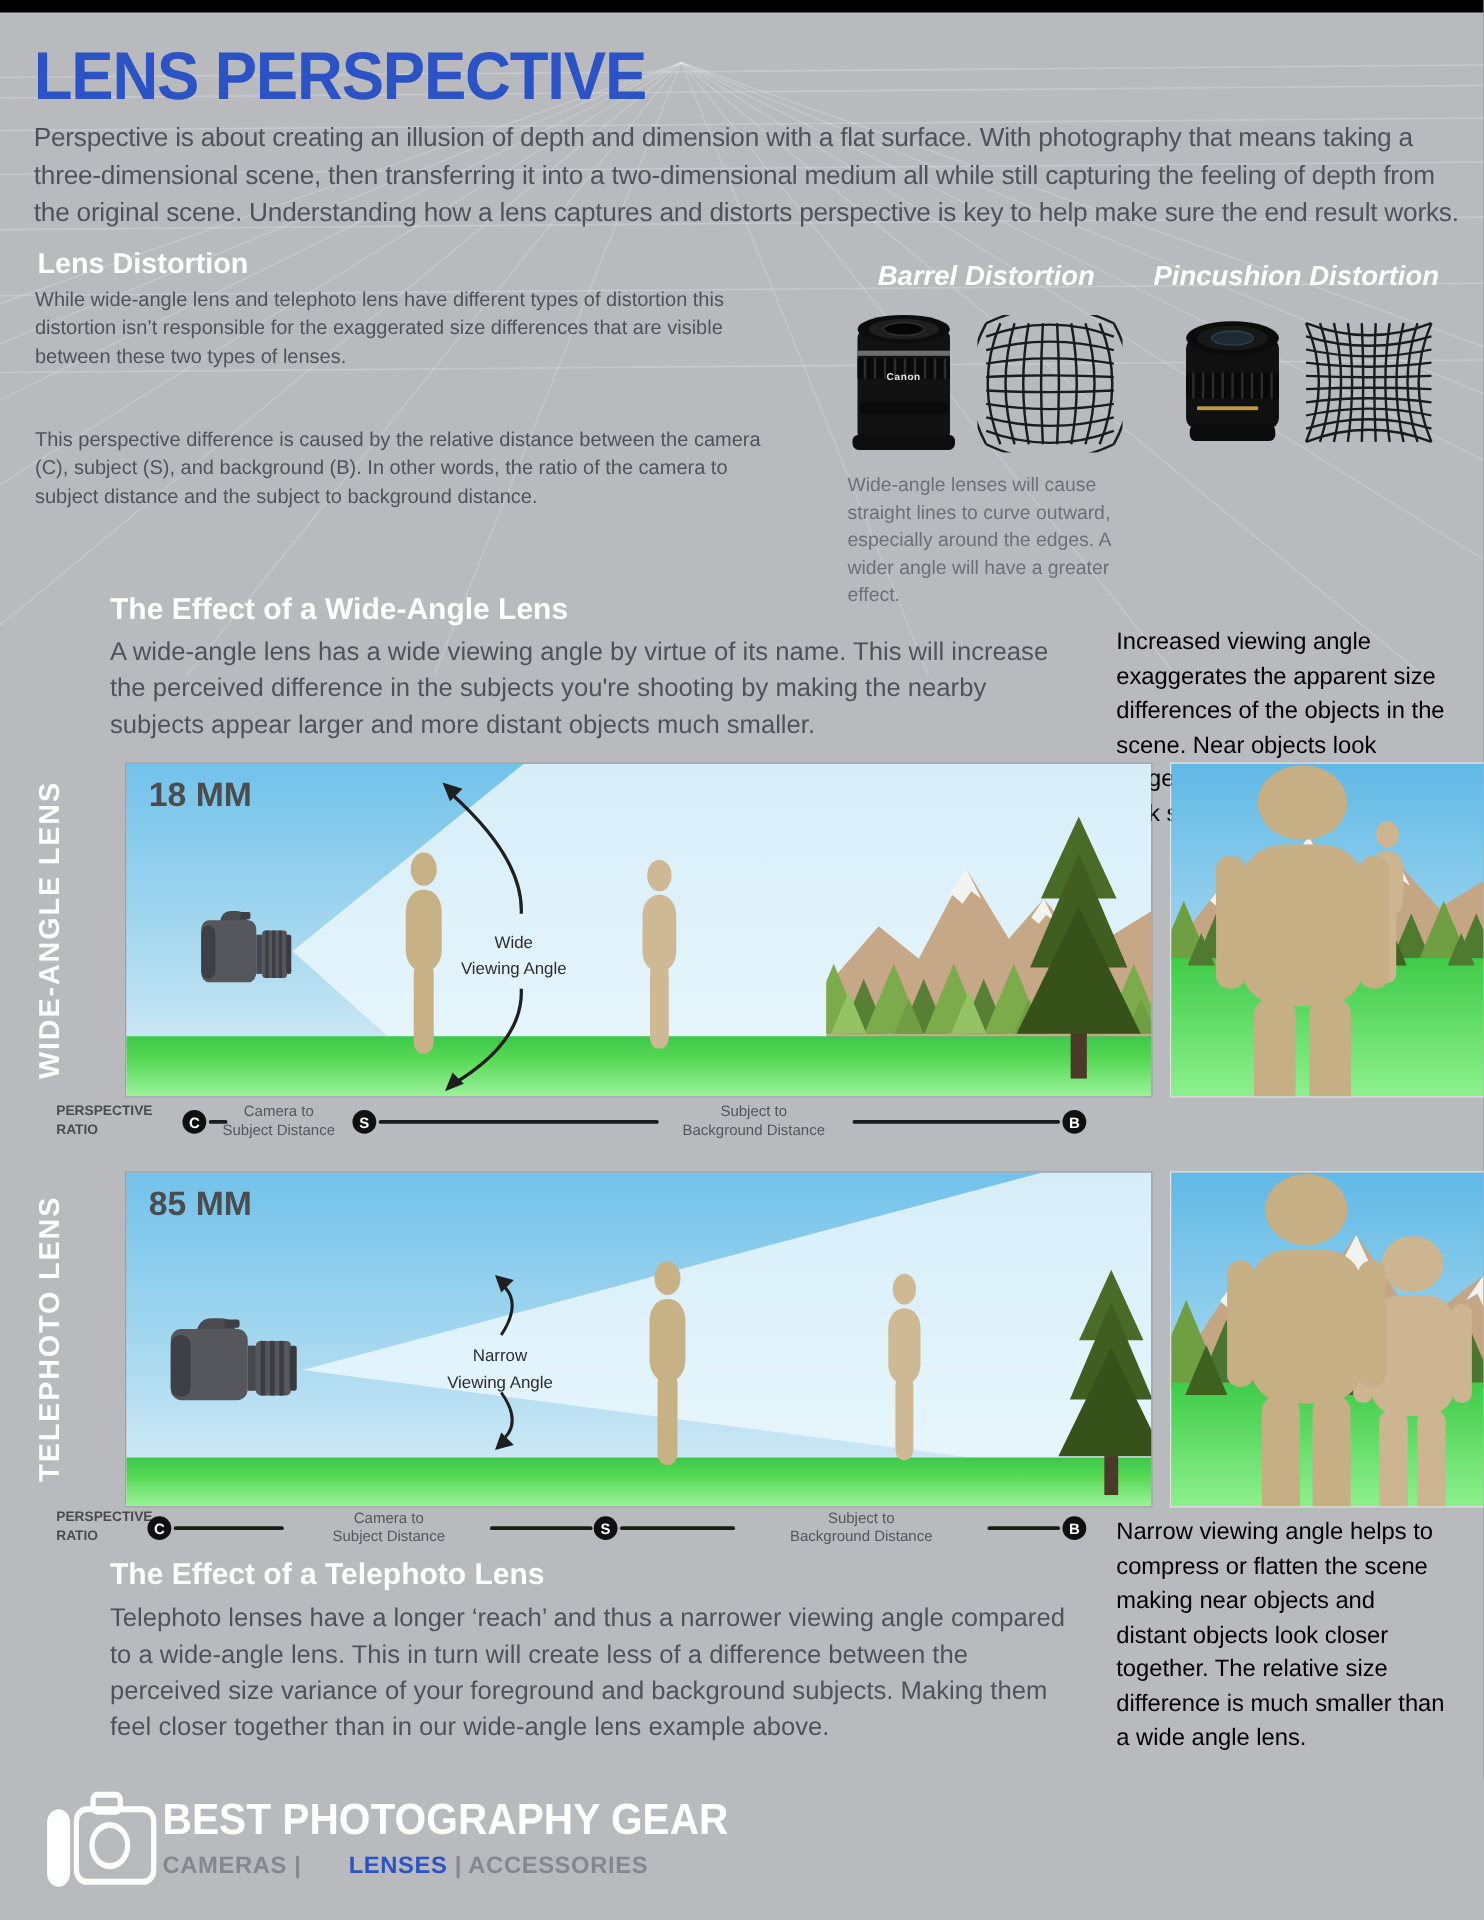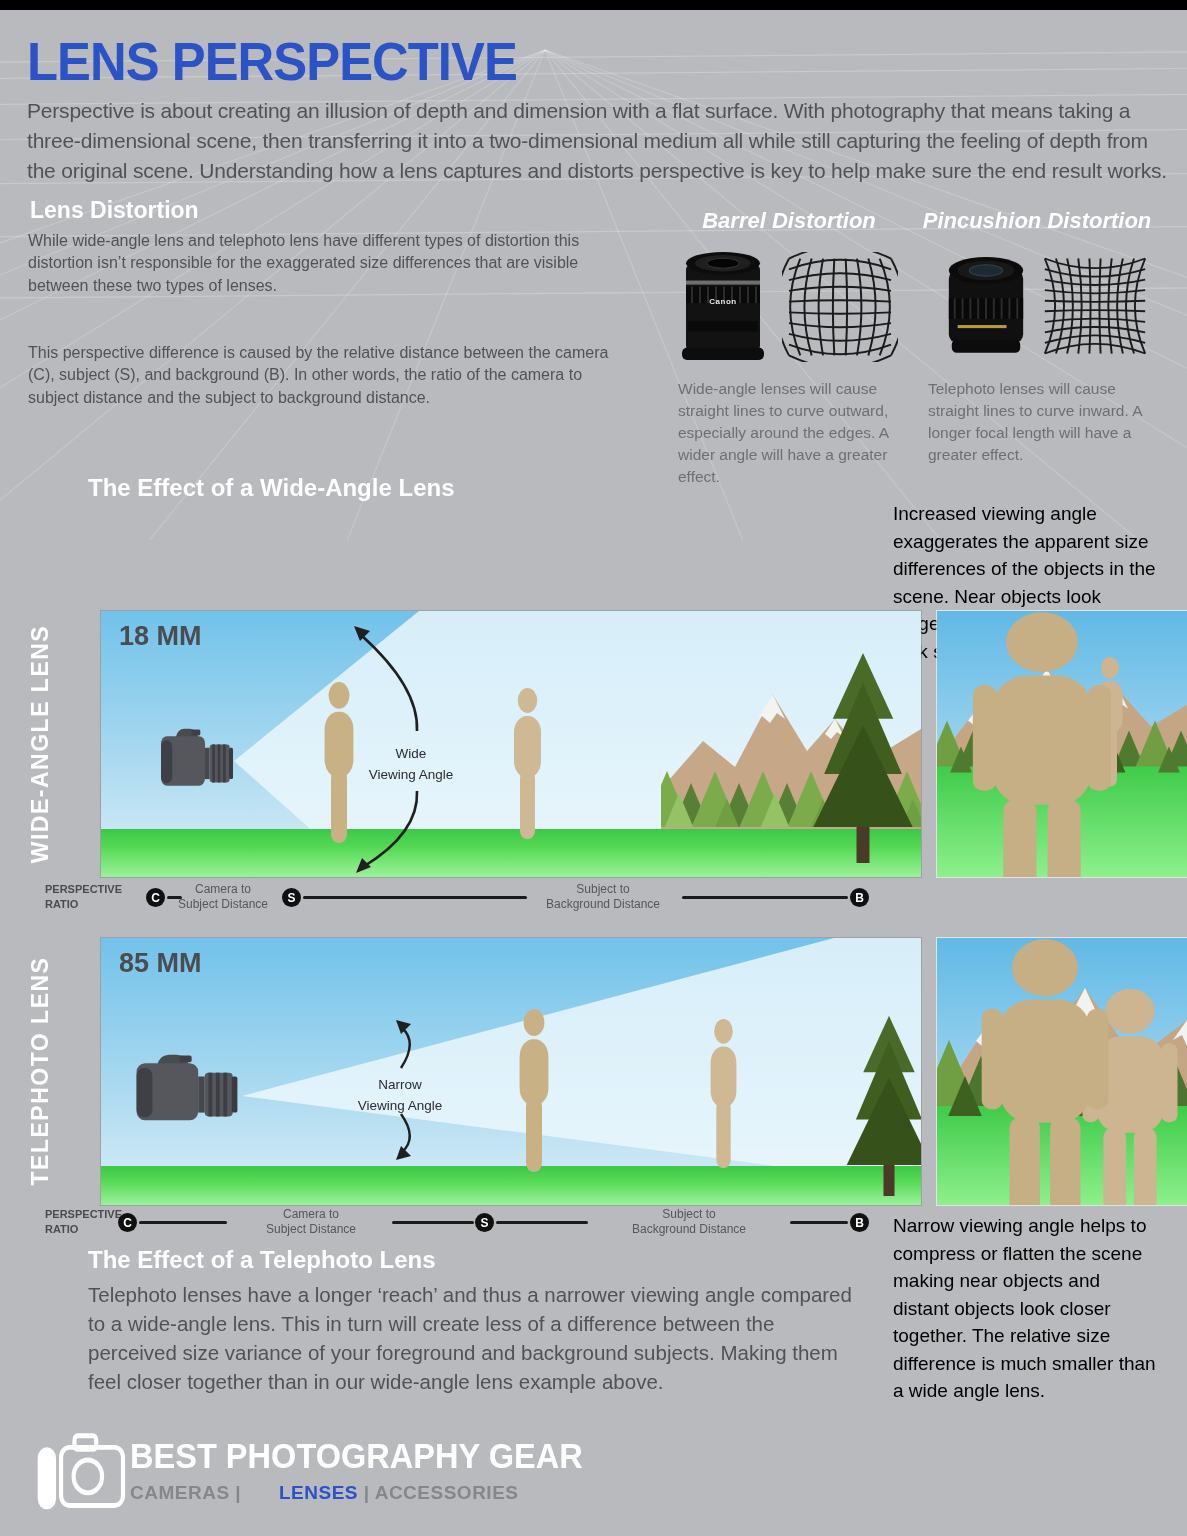--- a/index.html
+++ b/index.html
@@ -142,23 +142,23 @@
       <path d="M6,64.66666666666666 Q50,58.7 94,64.66666666666666" fill="none" stroke="#1b1b1b" stroke-width="1.7"></path>
       <path d="M74.44444444444444,6 Q64.4,50 74.44444444444444,94" fill="none" stroke="#1b1b1b" stroke-width="1.7"></path>
       <path d="M6,74.44444444444444 Q50,64.4 94,74.44444444444444" fill="none" stroke="#1b1b1b" stroke-width="1.7"></path>
       <path d="M84.22222222222223,6 Q70.2,50 84.22222222222223,94" fill="none" stroke="#1b1b1b" stroke-width="1.7"></path>
       <path d="M6,84.22222222222223 Q50,70.2 94,84.22222222222223" fill="none" stroke="#1b1b1b" stroke-width="1.7"></path>
       <path d="M94,6 Q76.0,50 94,94" fill="none" stroke="#1b1b1b" stroke-width="1.7"></path>
       <path d="M6,94 Q50,76.0 94,94" fill="none" stroke="#1b1b1b" stroke-width="1.7"></path>
     </svg>
 
   <p class="abs cap" style="left:678px;top:378px;width:242px">Wide-angle lenses will cause straight lines to curve outward, especially around the edges. A wider angle will have a greater effect.</p>
-  <p class="abs cap" style="left:928px;top:378px;width:238px">Telephoto lenses will cause straight lines to curve inward. A longer focal length will have a greater effect.</p>
 
   <h2 class="abs hwhite sec-head" style="left:88px;top:474px">The Effect of a Wide-Angle Lens</h2>
+  <p class="abs sec-body" style="left:88px;top:507px;width:768px">A wide-angle lens has a wide viewing angle by virtue of its name. This will increase the perceived difference in the subjects you're shooting by making the nearby subjects appear larger and more distant objects much smaller.</p>
   <p class="abs sidenote" style="left:893px;top:500px;width:268px">Increased viewing angle exaggerates the apparent size differences of the objects in the scene. Near objects look bigger, while distant objects look smaller.</p>
 
   <div class="abs vlabel" style="left:40px;top:744px">WIDE-ANGLE LENS</div>
 
   <div class="abs panel" style="left:57px;top:611px;width:820px;height:266px">
     <div class="sky"></div>
     <svg class="abs" style="left:0;top:0" width="820" height="266">
       <polygon points="133,150 318,0 820,0 820,266 263,266" fill="#edf8fc" opacity="0.82"></polygon>
     </svg>
     <div class="abs" style="left:560px;top:38px;width:260px;height:184px">

